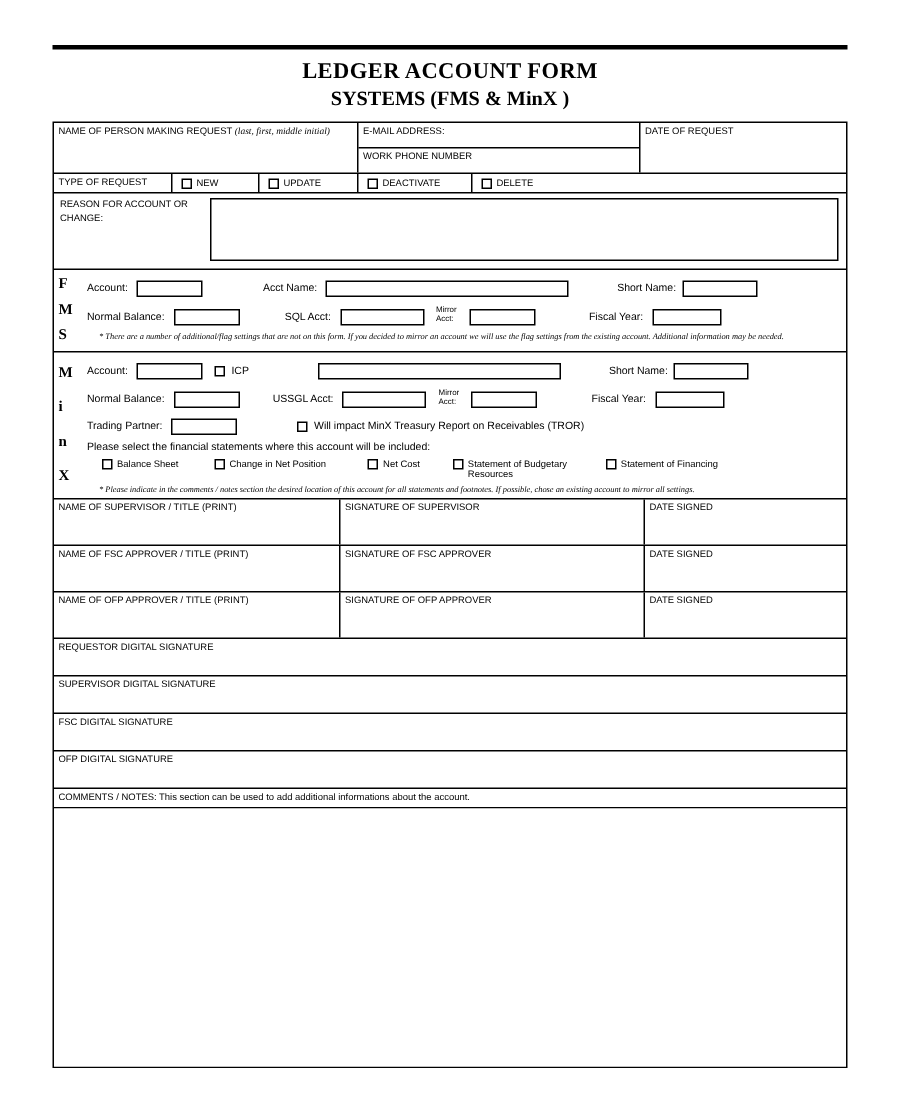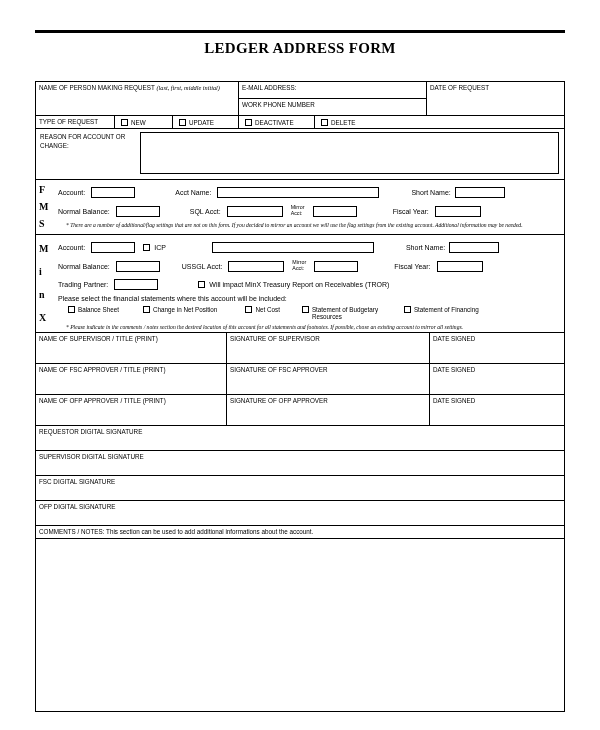--- a/index.html
+++ b/index.html
@@ -77,21 +77,22 @@
   .comments-row { height:13px; border-bottom:1px solid #000; font-size:6.3px; padding:2px 3px;
                   white-space:nowrap; overflow:hidden; }
   .big-box { height:172px; background:#fff; }
 </style>
 </head>
 <body>
 
 <div class="page">
 
   <div class="topbar"></div>
-  <div class="title1">LEDGER ADDRESS FORM</div>
+  <div class="title1">LEDGER ACCOUNT FORM</div>
+  <div class="title2">SYSTEMS (FMS &amp; MinX )</div>
 
   <div class="form">
 
     <div class="row header-row">
       <div class="cell name-cell">
         <span>NAME OF PERSON MAKING REQUEST</span>
         <span class="hint">(last, first, middle initial)</span>
       </div>
       <div class="cell contact-cell">
         <div class="email-half">

